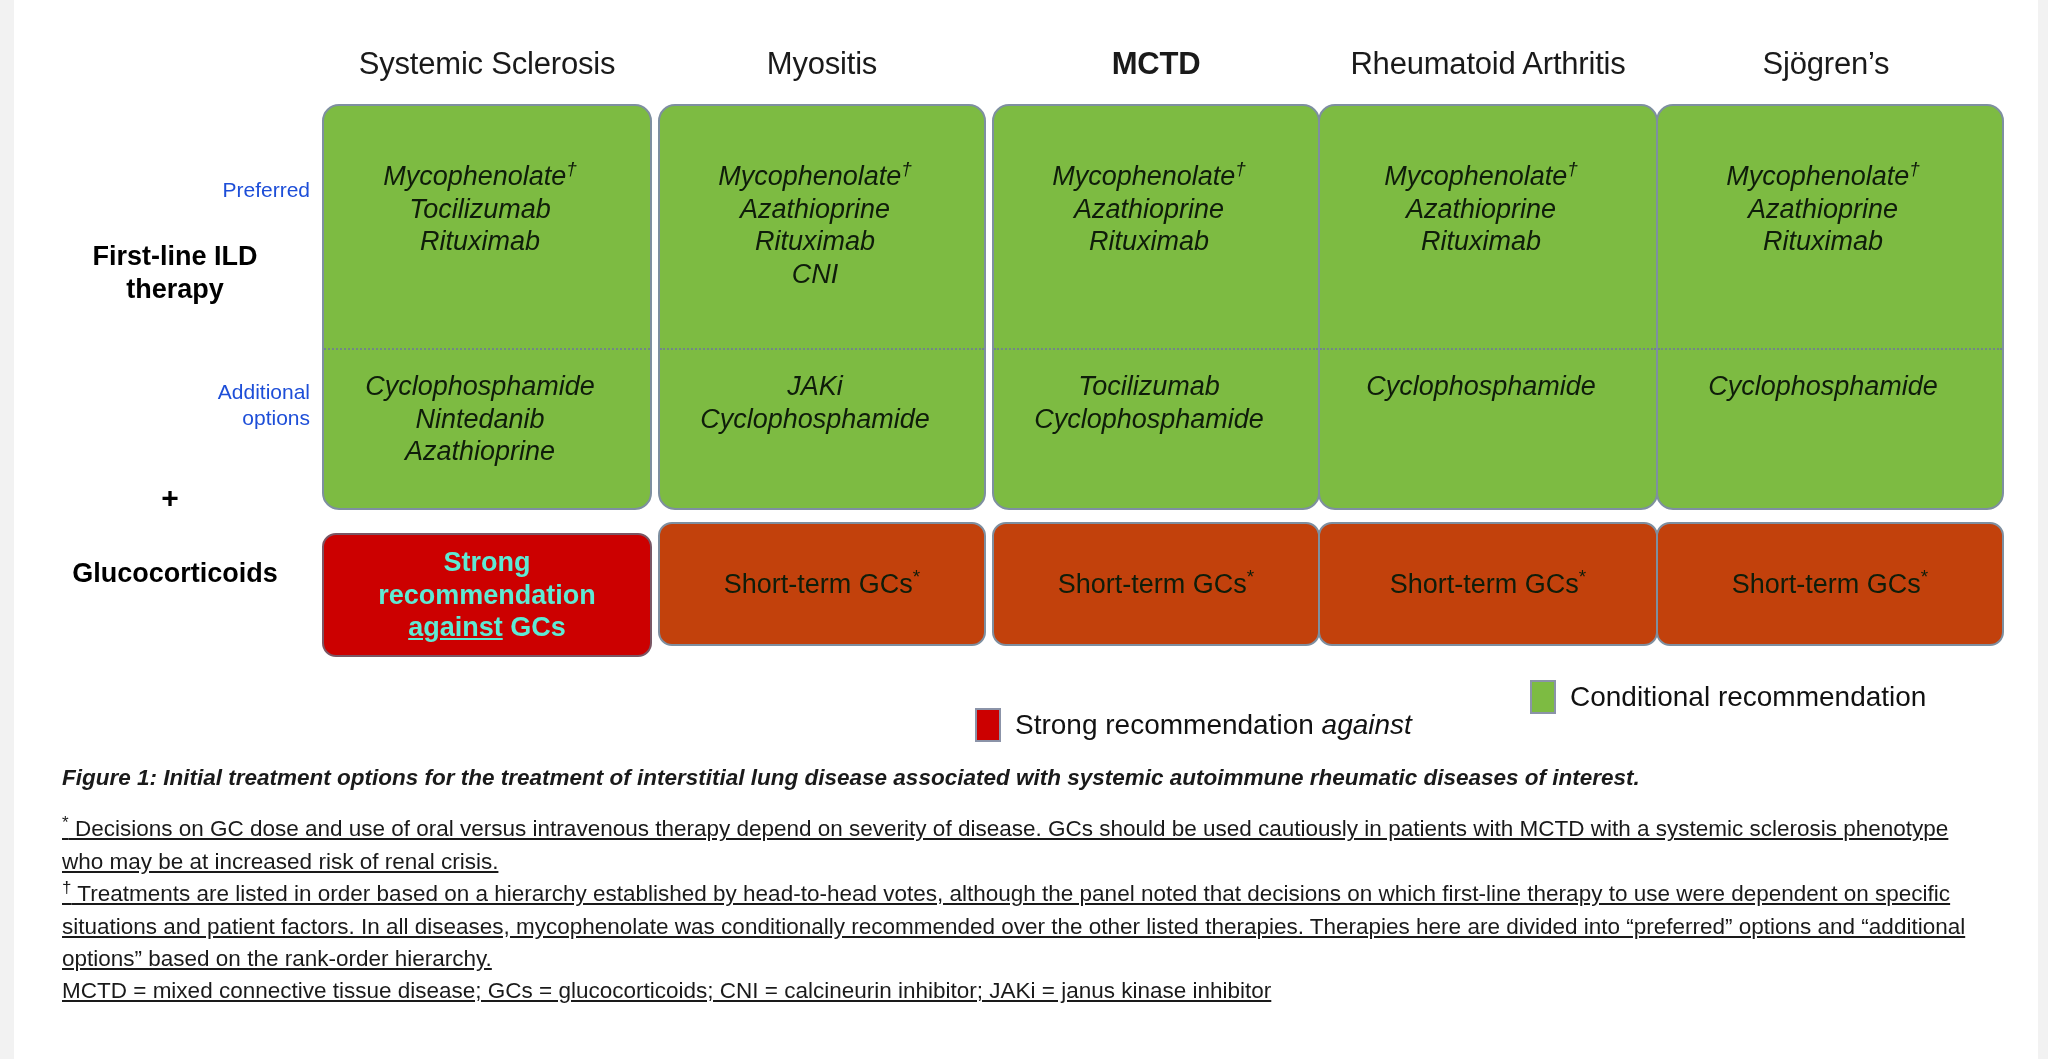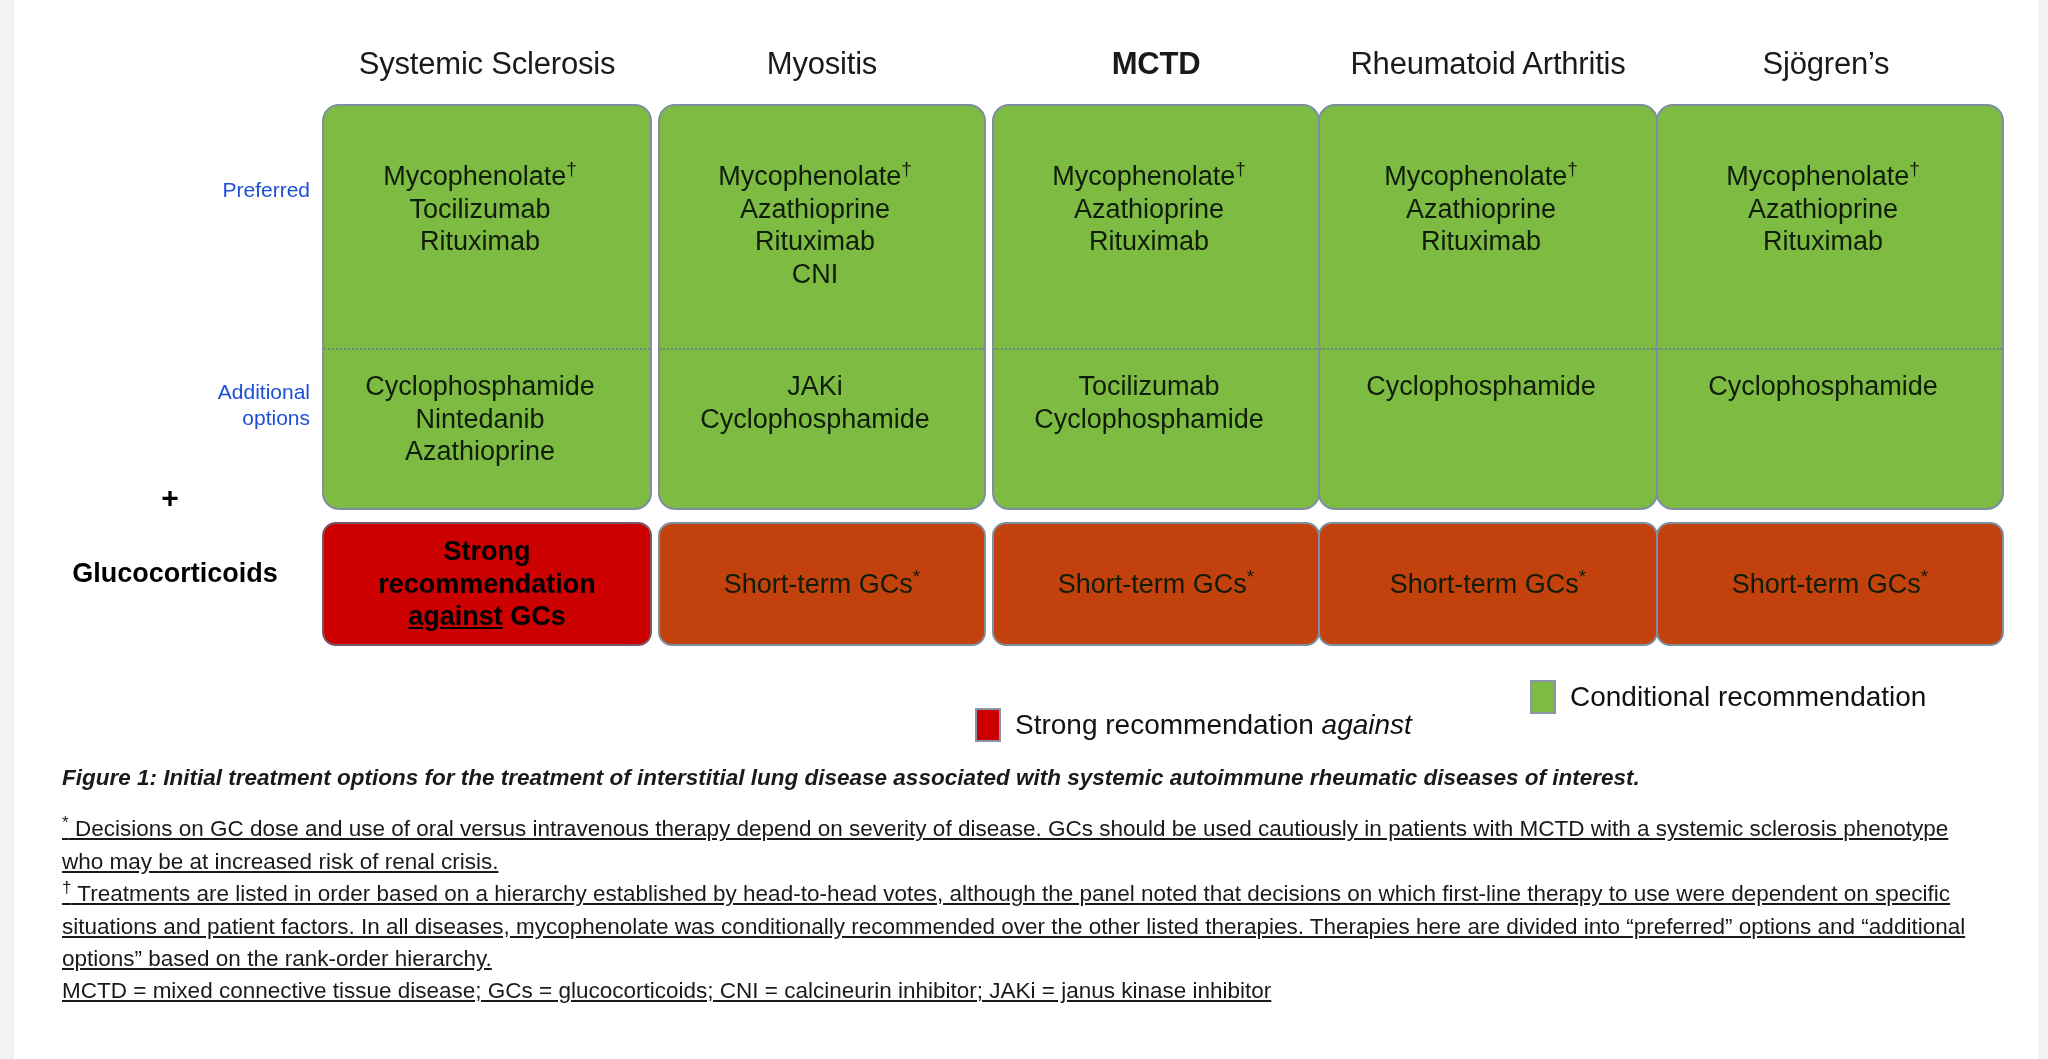--- a/index.html
+++ b/index.html
@@ -93,20 +93,21 @@
     opacity: 0.85;
   }
   .cell-list {
     position: absolute;
     left: 0;
     right: 14px;
     text-align: center;
     font-size: 27px;
     color: #0f1d0a;
     line-height: 1.21;
+    font-style: italic;
   }
   .cell-list .item {
     display: block;
     white-space: nowrap;
   }
   .dag {
     font-size: 19px;
     vertical-align: super;
     line-height: 0;
   }
@@ -125,22 +126,23 @@
     background: #c2410c;
     border: 2px solid #7E8FA0;
     font-size: 27px;
     color: #0f1d0a;
   }
   .gc-red {
     background: #CC0000;
     border: 2px solid #7a5664;
     font-size: 27px;
     font-weight: bold;
-    color: #000000;
+    color: #5eead4;
     line-height: 1.21;
+    margin-top: 11px;
   }
   .gc-red .u { text-decoration: underline; }
   .star {
     font-size: 19px;
     vertical-align: super;
     line-height: 0;
   }
 
   
   .legend {
@@ -208,20 +210,24 @@
       <span>Rheumatoid Arthritis</span>
     </div>
     <div class="col-header" style="left:1656px; width:340px; top:46px;">
       <span>Sjögren’s</span>
     </div>
 
     <div class="rowlabel-small" style="left:60px; width:250px; top:177px;">
       <span>Preferred</span>
     </div>
 
+    <div class="rowlabel-bold" style="left:40px; width:270px; top:240px;">
+      <span>First-line ILD</span><br>
+      <span>therapy</span>
+    </div>
 
     <div class="rowlabel-small" style="left:60px; width:250px; top:379px;">
       <span>Additional</span><br>
       <span>options</span>
     </div>
 
     <div class="plus-sign" style="left:110px; width:120px; top:481px;">
       <span>+</span>
     </div>
 

